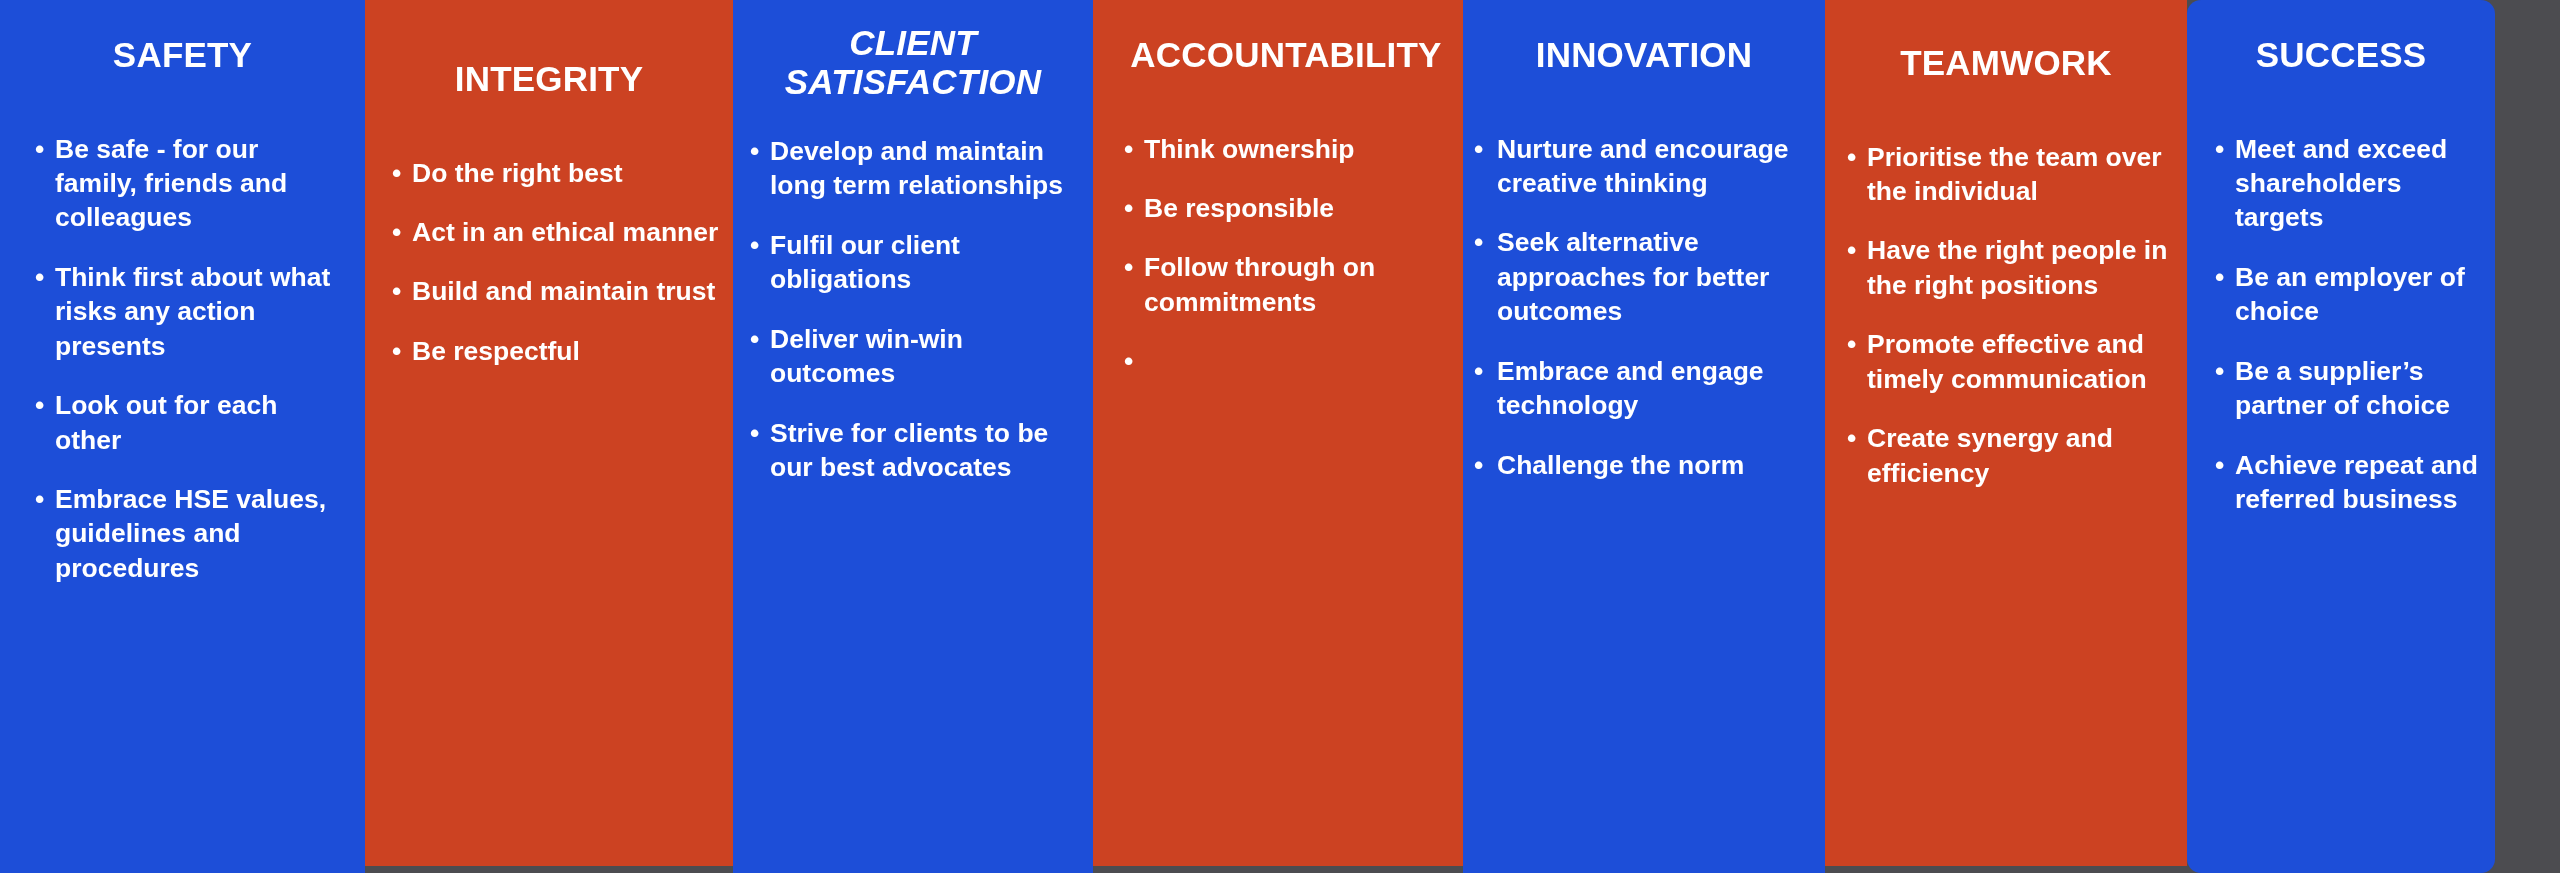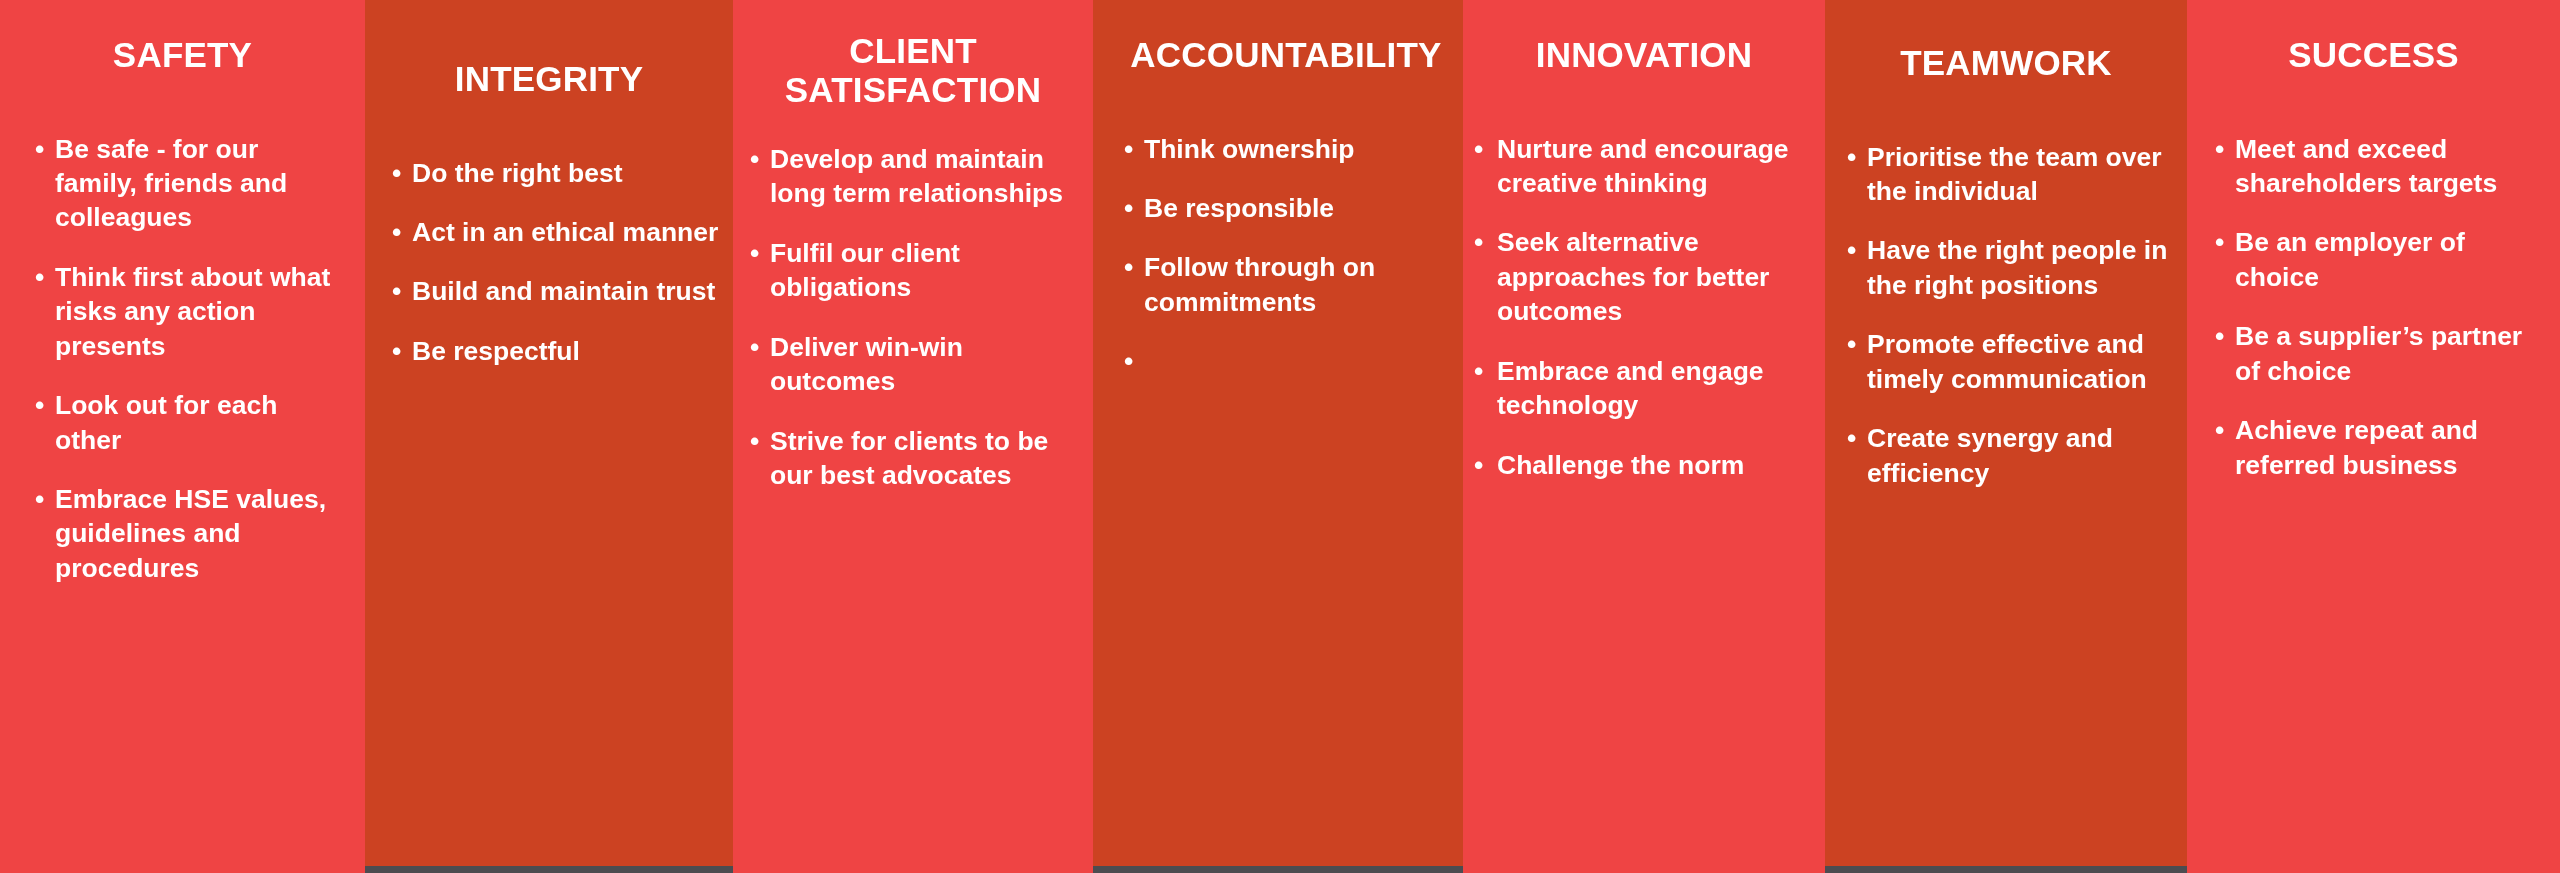--- a/index.html
+++ b/index.html
@@ -21,35 +21,35 @@
     display: flex;
     align-items: stretch;
     background: #4c4c50;
   }
   .column {
     position: relative;
     box-sizing: border-box;
     height: 873px;
     display: block;
   }
-  .column.gray  { background: #ef4444; }
+  .column.gray  { background: #1d4ed8; }
   .column.orange{ background: #cc4222; height: 866px; align-self: flex-start; }
 
   .col-title {
     color: #ffffff;
     font-weight: bold;
     text-align: center;
     line-height: 1.10;
     letter-spacing: 0.2px;
     font-size: 34px;
     padding: 0 6px;
     box-sizing: border-box;
   }
   .col-title.single { padding-top: 36px; }
-  .col-title.double { padding-top: 32px; }
+  .col-title.double { padding-top: 24px; font-style: italic; }
 
   .bullets {
     list-style: none;
     margin: 0;
     padding: 0;
     color: #ffffff;
   }
   .bullet {
     position: relative;
     color: #ffffff;
@@ -79,21 +79,21 @@
   .c3 { width: 370px; padding-left: 16px; }
   .c3 .col-title { font-size: 35px; }
   .c3 .bullets { padding: 57px 6px 0 13px; }
   .c4 { width: 362px; }
   .c4 .col-title { font-size: 35px; }
   .c4 .bullets { padding: 57px 6px 0 9px; }
   .c4 .bullet { padding-left: 25px; }
   .c5 { width: 362px; }
   .c5 .col-title { font-size: 35px; margin-top: 8px; }
   .c5 .bullets { padding: 57px 6px 0 20px; }
-  .c6 { width: 373px; }
+  .c6 { width: 308px; border-radius: 14px; }
   .c6 .col-title { font-size: 35px; }
   .c6 .bullets { padding: 57px 6px 0 26px; }
 </style>
 </head>
 <body>
 
 <div id="board">
     <div class="column gray c0">
       <div class="col-title single">SAFETY</div>
       <ul class="bullets">

